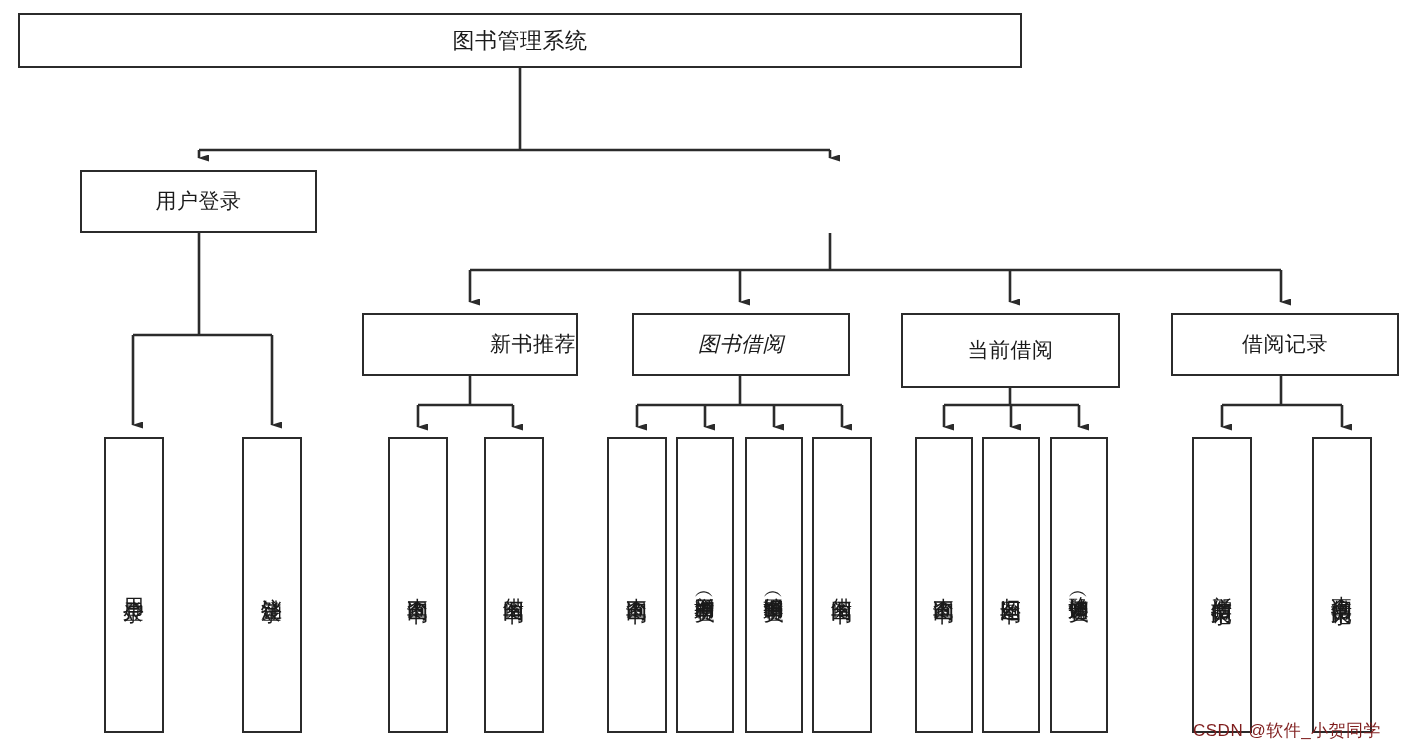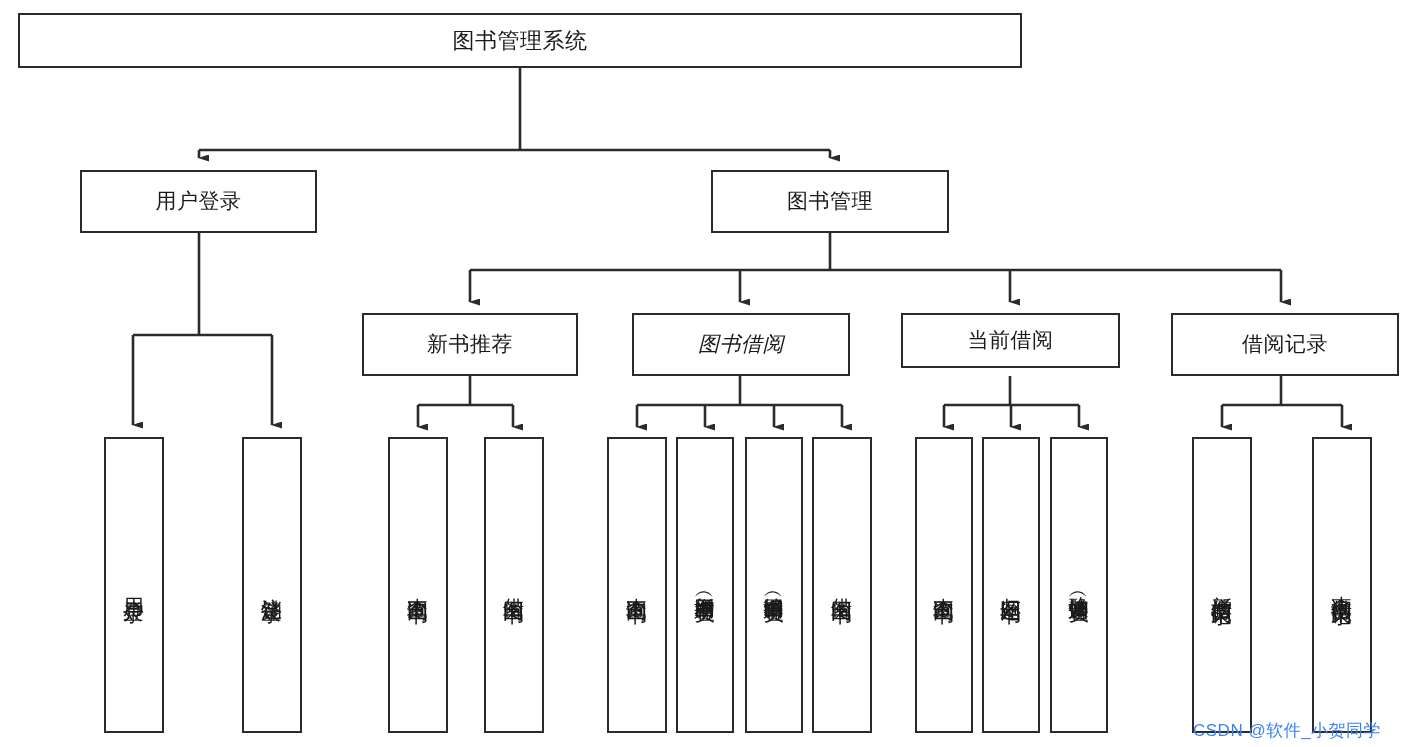--- a/index.html
+++ b/index.html
@@ -60,21 +60,21 @@
   }
   .v-node.narrow .label {
     font-size: 20px;
     letter-spacing: 1px;
   }
   #watermark {
     position: absolute;
     left: 1193px;
     top: 719px;
     font-size: 17px;
-    color: #3b82f6;
+    color: #7f1d1d;
     letter-spacing: 0.5px;
     white-space: nowrap;
     user-select: none;
   }
 </style>
 </head>
 <body>
 
 <div id="canvas">
 
@@ -132,33 +132,30 @@
   </svg>
 
   <div class="node h-node" id="n-root" style="left:18px; top:13px; width:1004px; height:55px;">
     <span class="label">图书管理系统</span>
   </div>
 
   <div class="node h-node" style="left:80px; top:170px; width:237px; height:63px;">
     <span class="label">用户登录</span>
   </div>
 
-  <div class="node h-node" style="left:711px; top:170px; width:238px; height:63px;">
-    <span class="label">图书管理</span>
-  </div>
-
-  <div class="node h-node" style="left:362px; top:313px; width:216px; height:63px;">
+
+  <div class="node h-node" style="left:362px; top:313px; width:216px; height:63px;justify-content:flex-end;">
     <span class="label">新书推荐</span>
   </div>
 
   <div class="node h-node" style="left:632px; top:313px; width:218px; height:63px;font-style:italic;">
     <span class="label">图书借阅</span>
   </div>
 
-  <div class="node h-node" style="left:901px; top:313px; width:219px; height:55px;">
+  <div class="node h-node" style="left:901px; top:313px; width:219px; height:75px;">
     <span class="label">当前借阅</span>
   </div>
 
   <div class="node h-node" style="left:1171px; top:313px; width:228px; height:63px;">
     <span class="label">借阅记录</span>
   </div>
 
   <div class="node v-node" style="left:104px; top:437px; width:60px; height:296px;">
     <span class="label">用户登录</span>
   </div>

